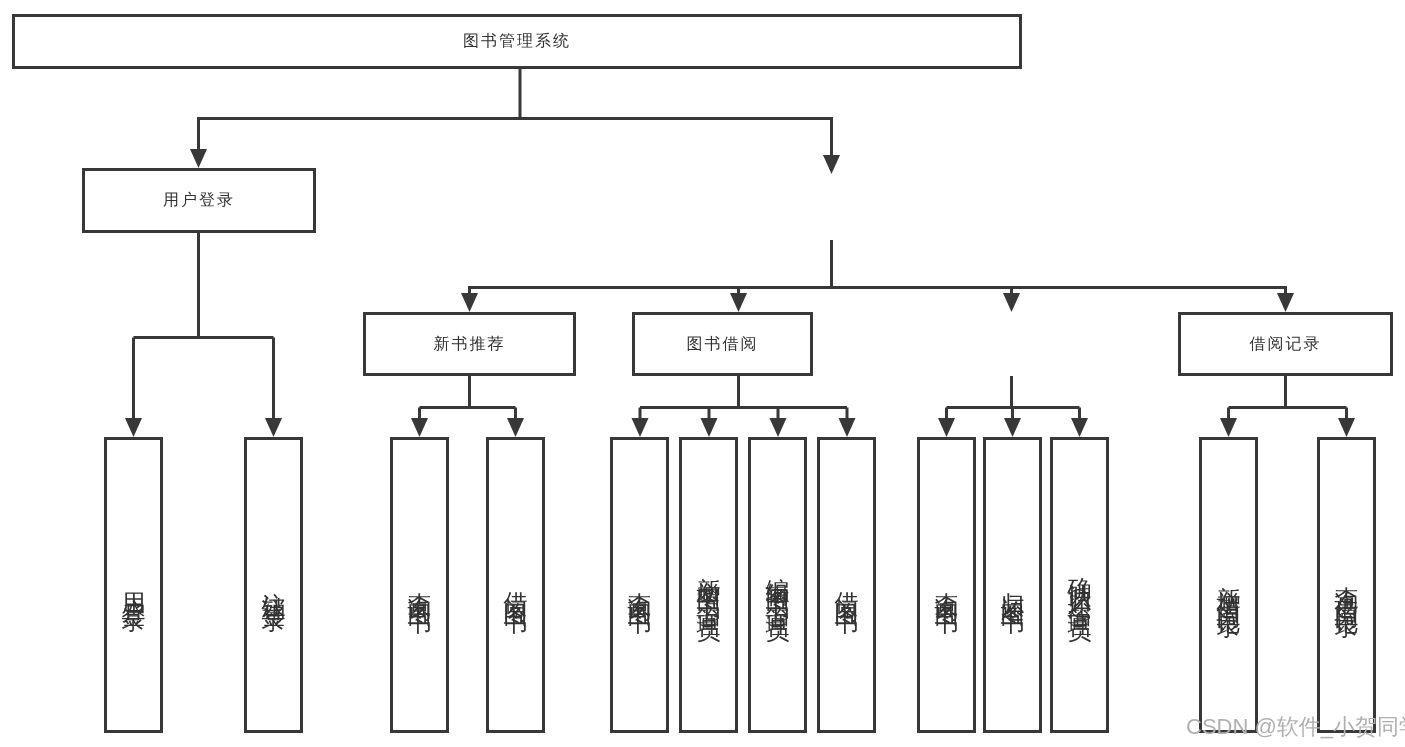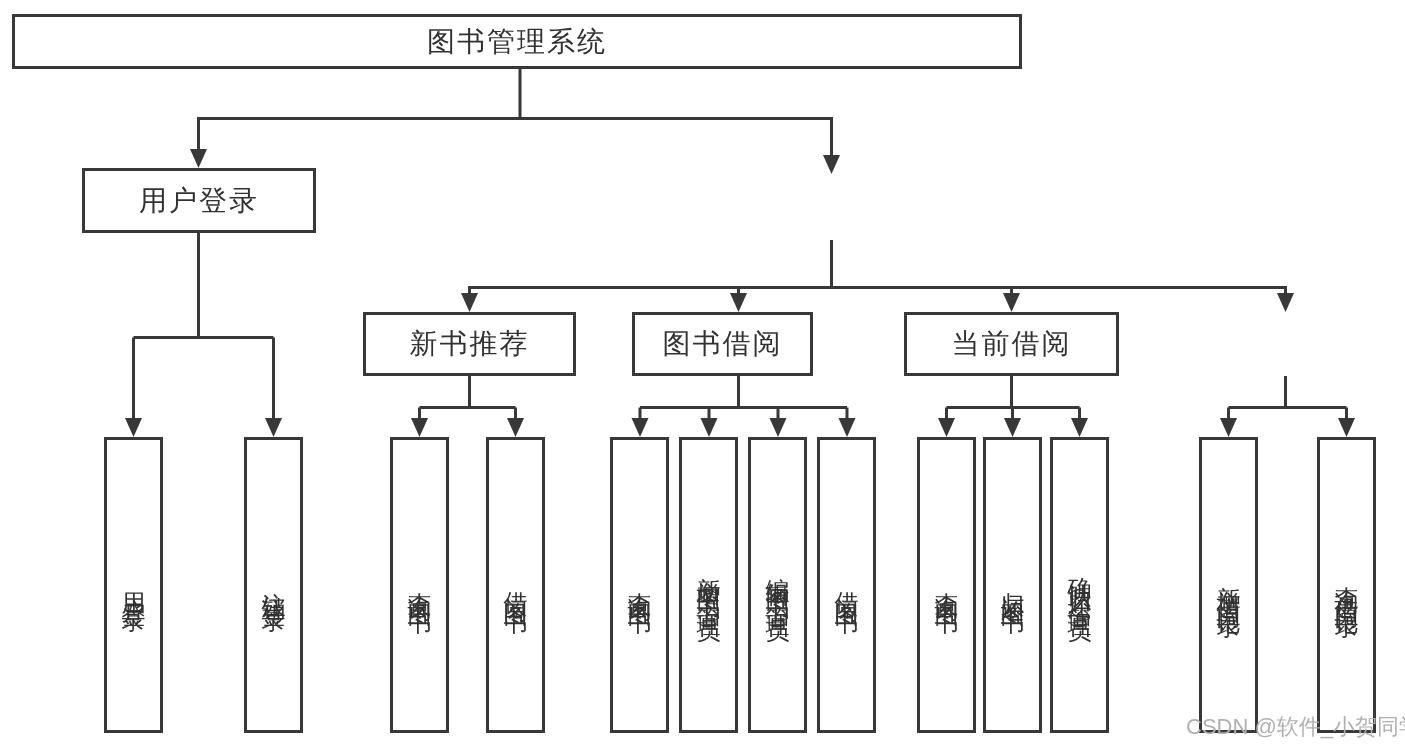--- a/index.html
+++ b/index.html
@@ -21,21 +21,21 @@
   .connectors path{stroke:var(--line);stroke-width:3;fill:none;}
   .connectors polygon{fill:var(--line);stroke:none;}
   .box{
     position:absolute;
     box-sizing:border-box;
     border:3px solid var(--line);
     background:var(--box-bg);
     display:flex;align-items:center;justify-content:center;
   }
   .hlabel{
-    font-size:28px;
+    font-size:16px;
     letter-spacing:2px;
     color:var(--text);
     white-space:nowrap;
   }
   .leaf .vlabel{
     writing-mode:vertical-rl;
     text-orientation:mixed;
     font-size:24px;
     line-height:1;
     letter-spacing:6px;
@@ -106,22 +106,22 @@
   <div class="box" style="left:82px;top:168px;width:234px;height:65px;">
     <span class="hlabel">用户登录</span>
   </div>
 
   <div class="box" style="left:363px;top:312px;width:213px;height:64px;">
     <span class="hlabel">新书推荐</span>
   </div>
   <div class="box" style="left:632px;top:312px;width:181px;height:64px;">
     <span class="hlabel">图书借阅</span>
   </div>
-  <div class="box" style="left:904px;top:312px;width:215px;height:64px;">
-    <span class="hlabel">当前借阅</span>
+  <div class="box" style="left:1178px;top:312px;width:215px;height:64px;">
+    <span class="hlabel">借阅记录</span>
   </div>
 
   <div class="box leaf" style="left:104px;">
     <span class="vlabel">用户登录</span>
   </div>
   <div class="box leaf" style="left:244px;">
     <span class="vlabel">注销登录</span>
   </div>
 
   <div class="box leaf" style="left:390px;">

